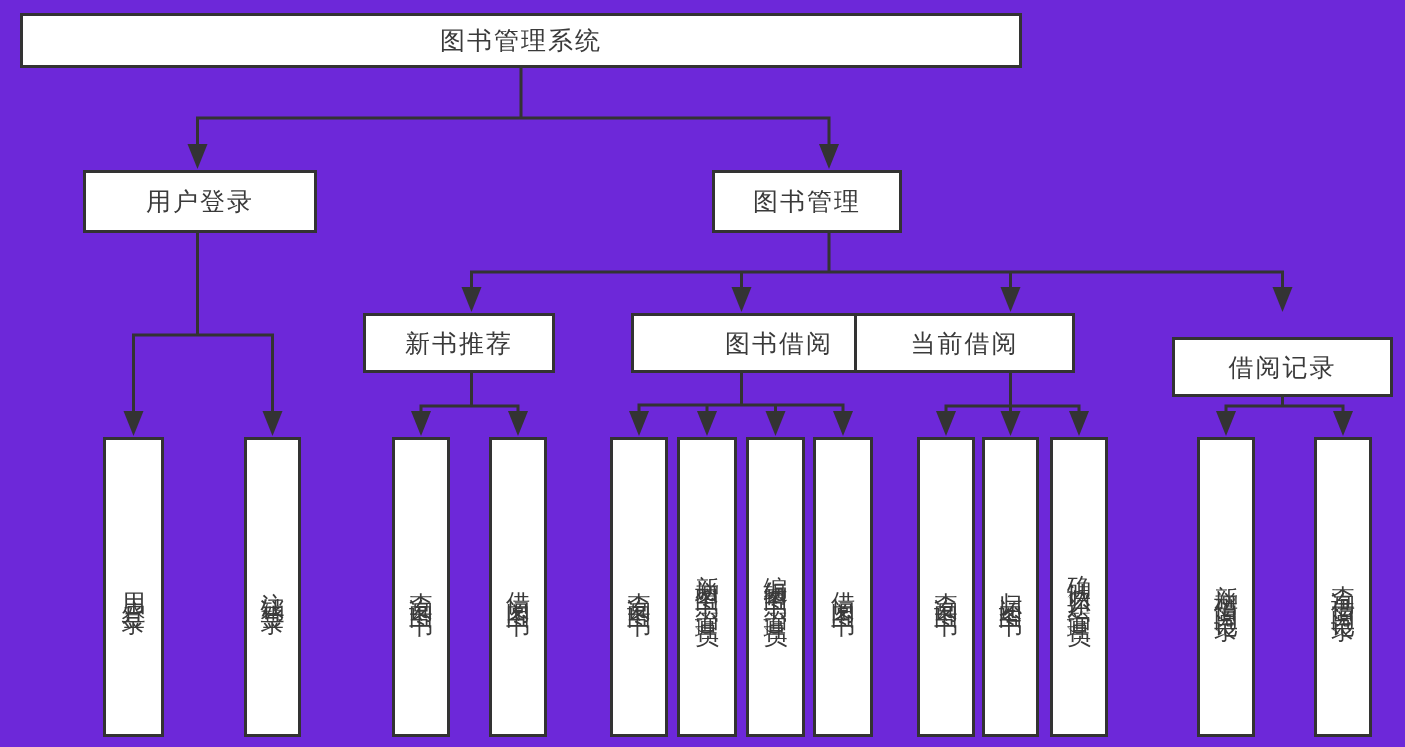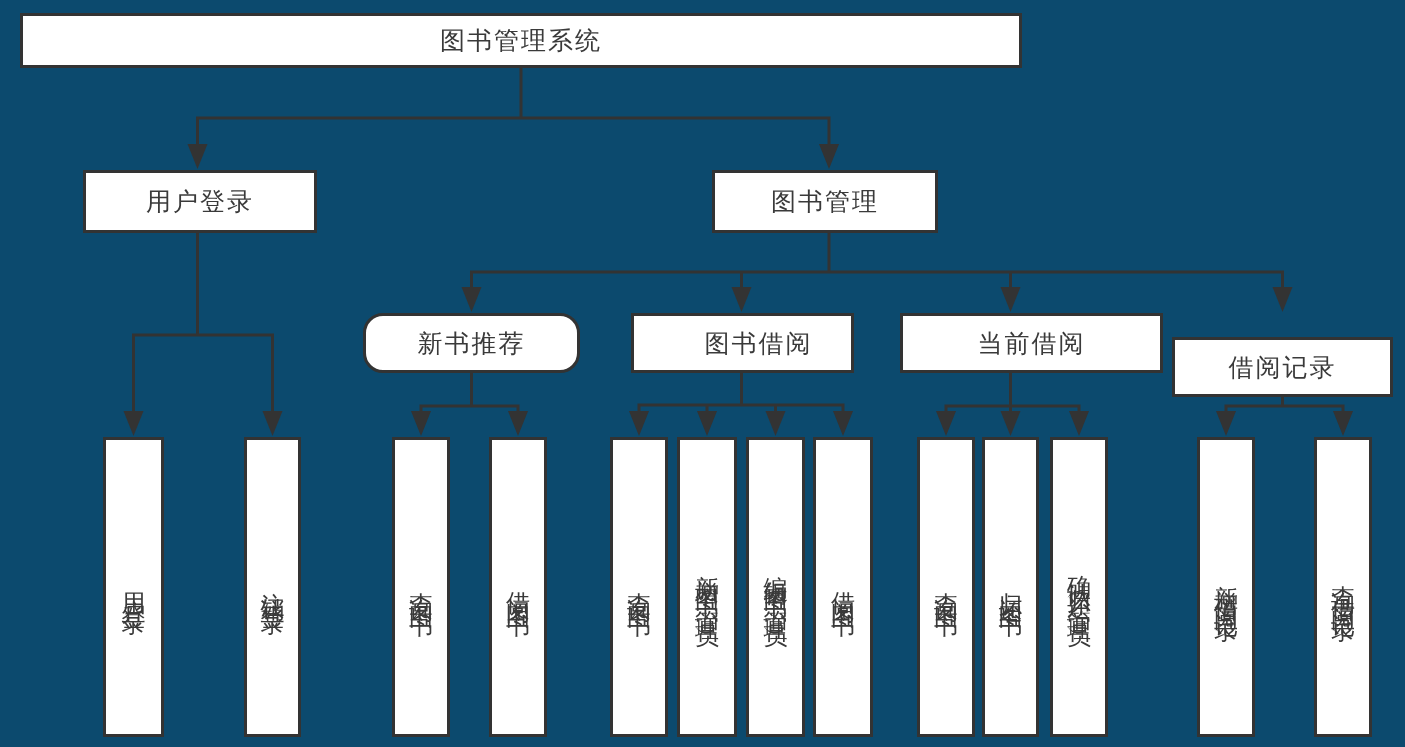--- a/index.html
+++ b/index.html
@@ -1,20 +1,20 @@
 <!DOCTYPE html>
 <html><head>
 <meta charset="utf-8">
 <style>
   html, body { margin: 0; padding: 0; background: #ffffff; }
   #canvas {
     position: relative;
     width: 1405px;
     height: 747px;
-    background: #0c4a6e;
+    background: #6d28d9;
     font-family: "Liberation Sans", sans-serif;
     overflow: hidden;
   }
   #connectors {
     position: absolute;
     left: 0; top: 0;
     width: 1405px; height: 747px;
     z-index: 1;
   }
   .node {
@@ -108,31 +108,31 @@
     </g>
   </svg>
 
   <div class="node root">
     <span>图书管理系统</span>
   </div>
 
   <div class="node lvl2" style="left:83px; width:234px;">
     <span>用户登录</span>
   </div>
-  <div class="node lvl2" style="left:712px; width:226px;">
+  <div class="node lvl2" style="left:712px; width:190px;">
     <span>图书管理</span>
   </div>
 
-  <div class="node lvl3" style="left:363px; width:217px;border-radius:20px;">
+  <div class="node lvl3" style="left:363px; width:192px;">
     <span>新书推荐</span>
   </div>
-  <div class="node lvl3" style="left:631px; width:223px;padding-left:32px;">
+  <div class="node lvl3" style="left:631px; width:264px;padding-left:32px;">
     <span>图书借阅</span>
   </div>
-  <div class="node lvl3" style="left:900px; width:263px;">
+  <div class="node lvl3" style="left:854px; width:221px;">
     <span>当前借阅</span>
   </div>
   <div class="node lvl3" style="left:1172px; width:221px;margin-top:24px;">
     <span>借阅记录</span>
   </div>
 
   <div class="leaf" style="left:103px; width:61px;">
     <span>用户登录</span>
   </div>
   <div class="leaf" style="left:244px; width:57px;">

